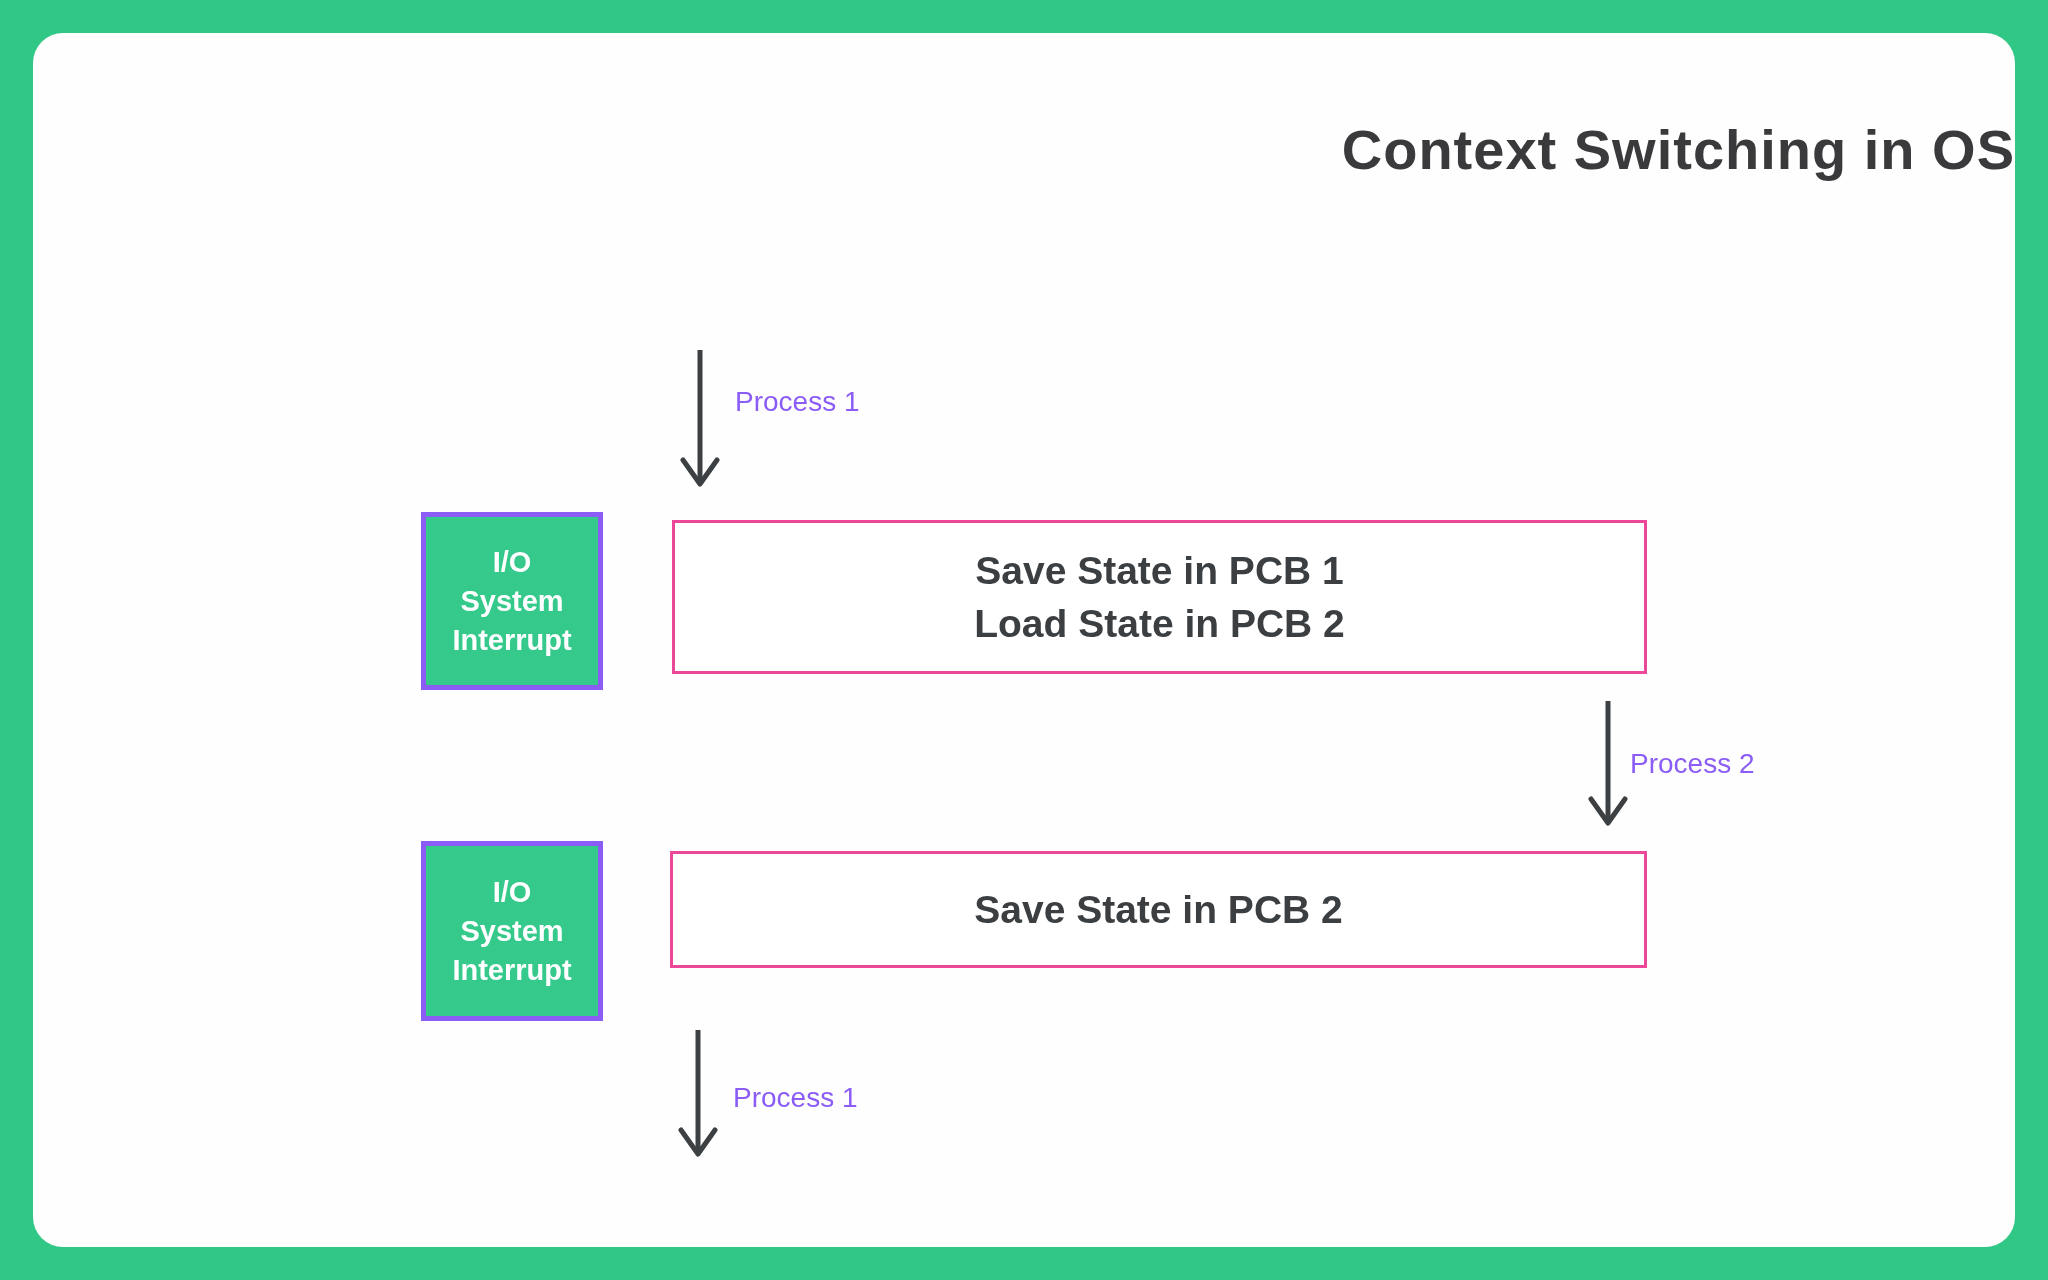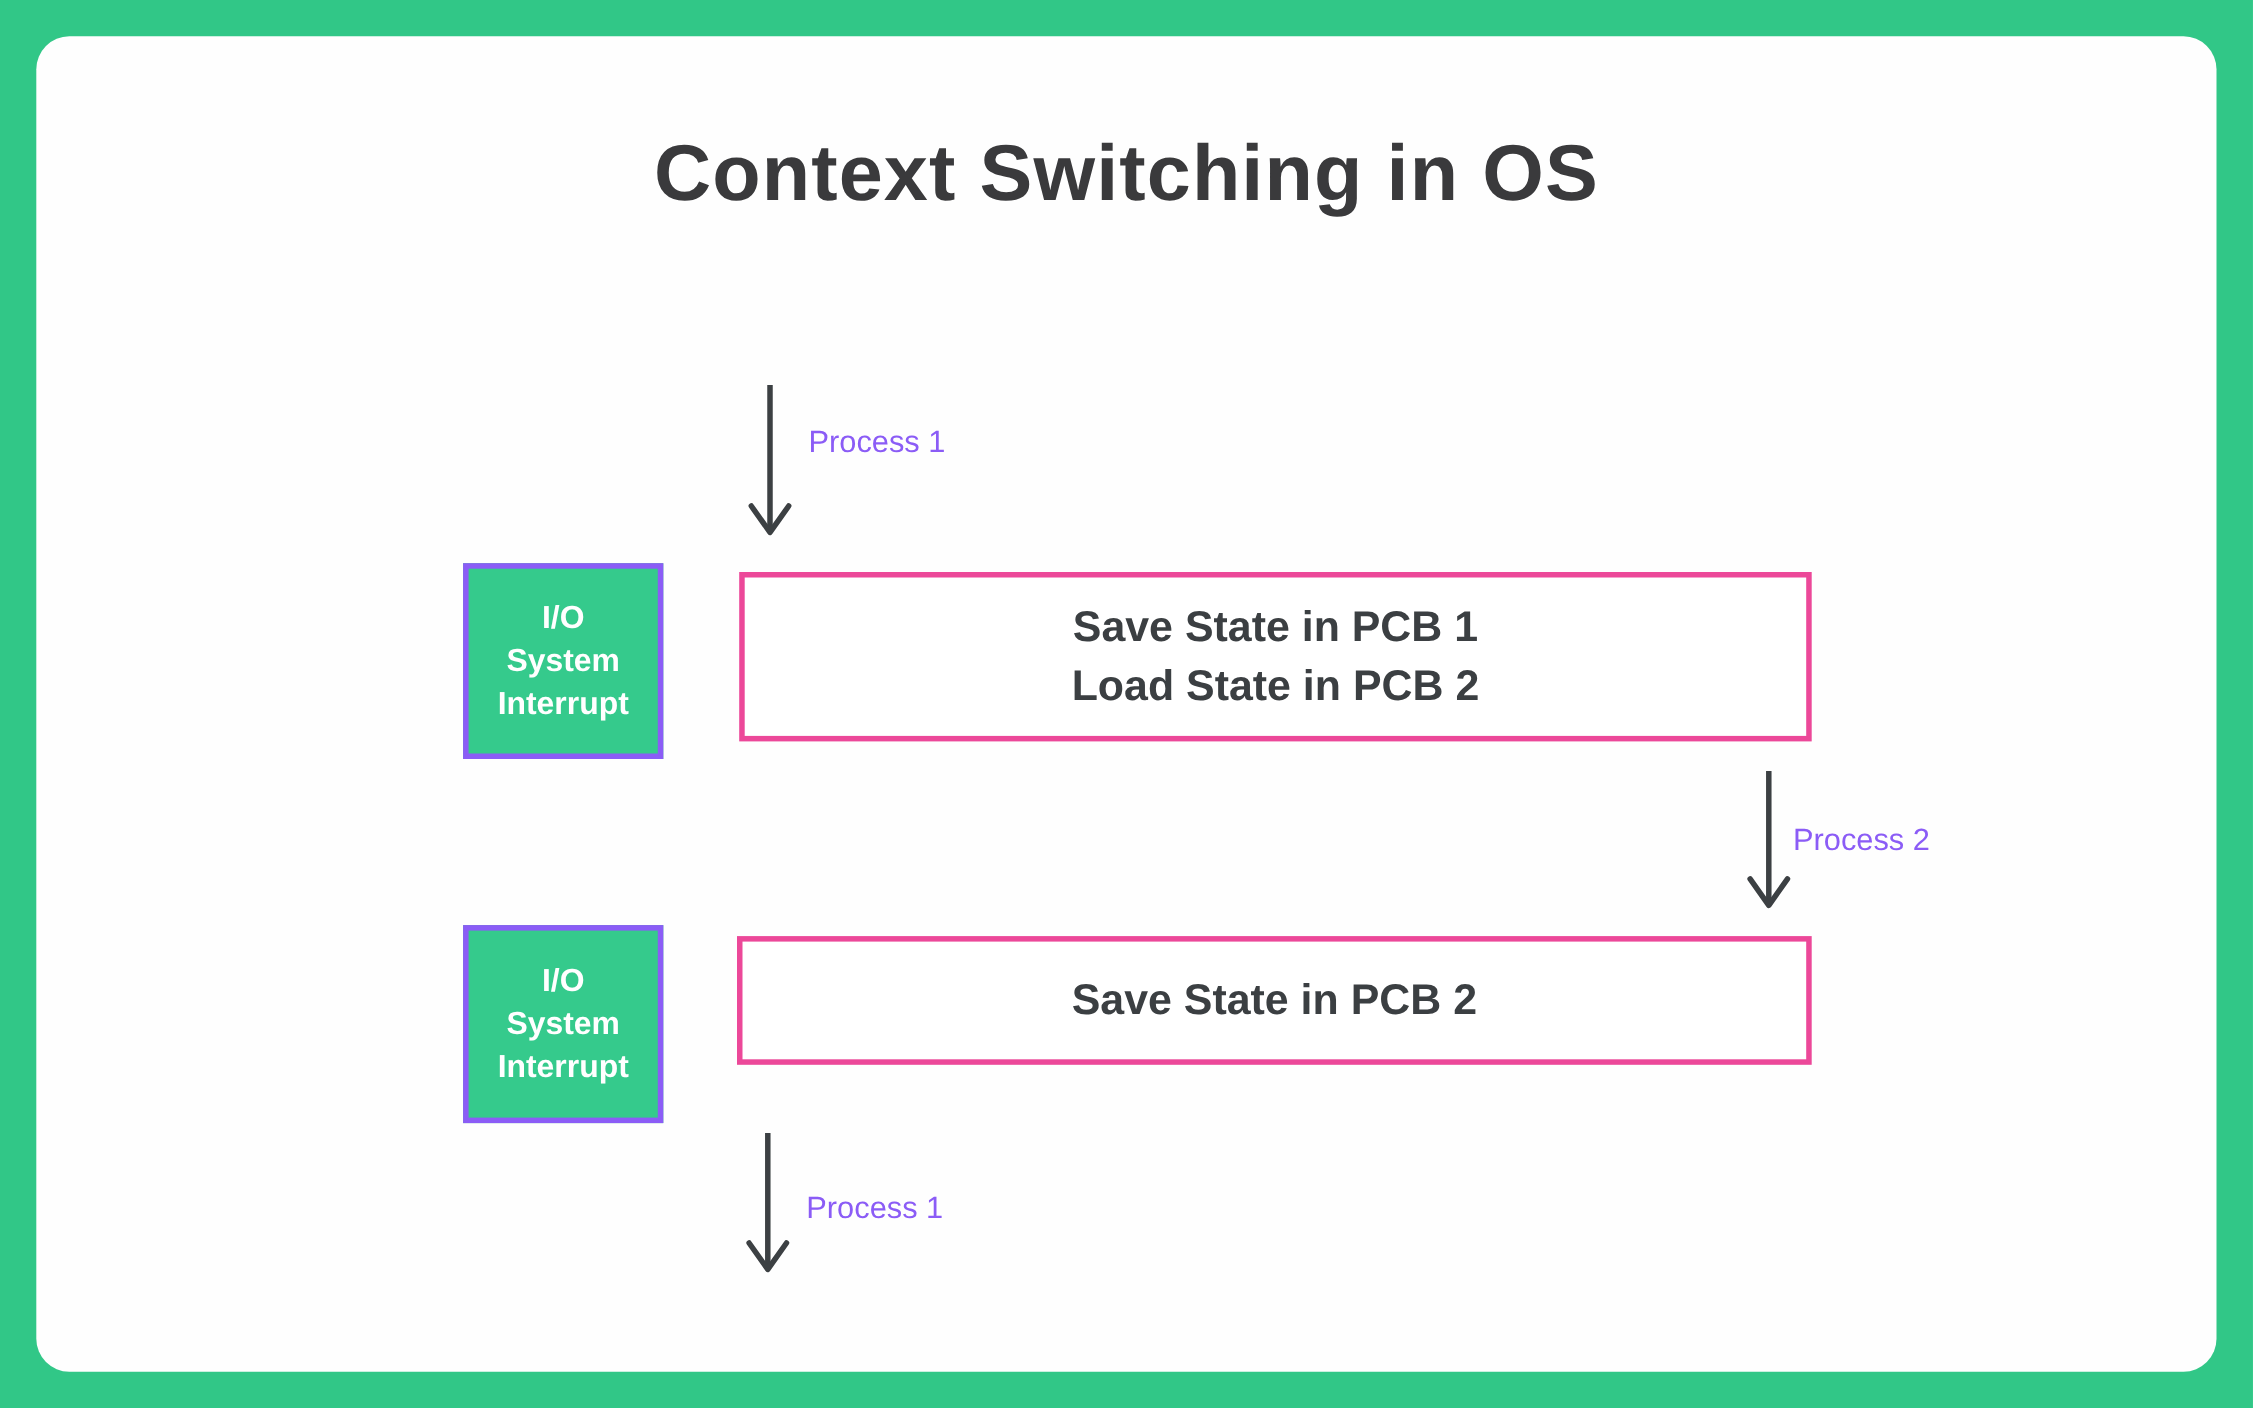--- a/index.html
+++ b/index.html
@@ -23,22 +23,22 @@
     width: 1982px;
     height: 1214px;
     background: #fefefe;
     border-radius: 30px;
   }
   .title {
     position: absolute;
     left: 0;
     right: 0;
     top: 84px;
-    text-align: center;
-    font-size: 72px;
+    text-align: right;
+    font-size: 56px;
     font-weight: 700;
     letter-spacing: 1px;
     color: #3a3a3c;
   }
   .arrow {
     position: absolute;
   }
   .arrow svg { display: block; }
   .flow-label {
     position: absolute;
@@ -61,21 +61,21 @@
   }
   .interrupt-box span {
     color: #ffffff;
     font-size: 29px;
     font-weight: 600;
     line-height: 39px;
   }
   .state-box {
     position: absolute;
     background: #ffffff;
-    border: 5px solid #ec4899;
+    border: 3px solid #ec4899;
     display: flex;
     flex-direction: column;
     align-items: center;
     justify-content: center;
     text-align: center;
   }
   .state-box span {
     color: #3b3f42;
     font-size: 39px;
     font-weight: 600;

